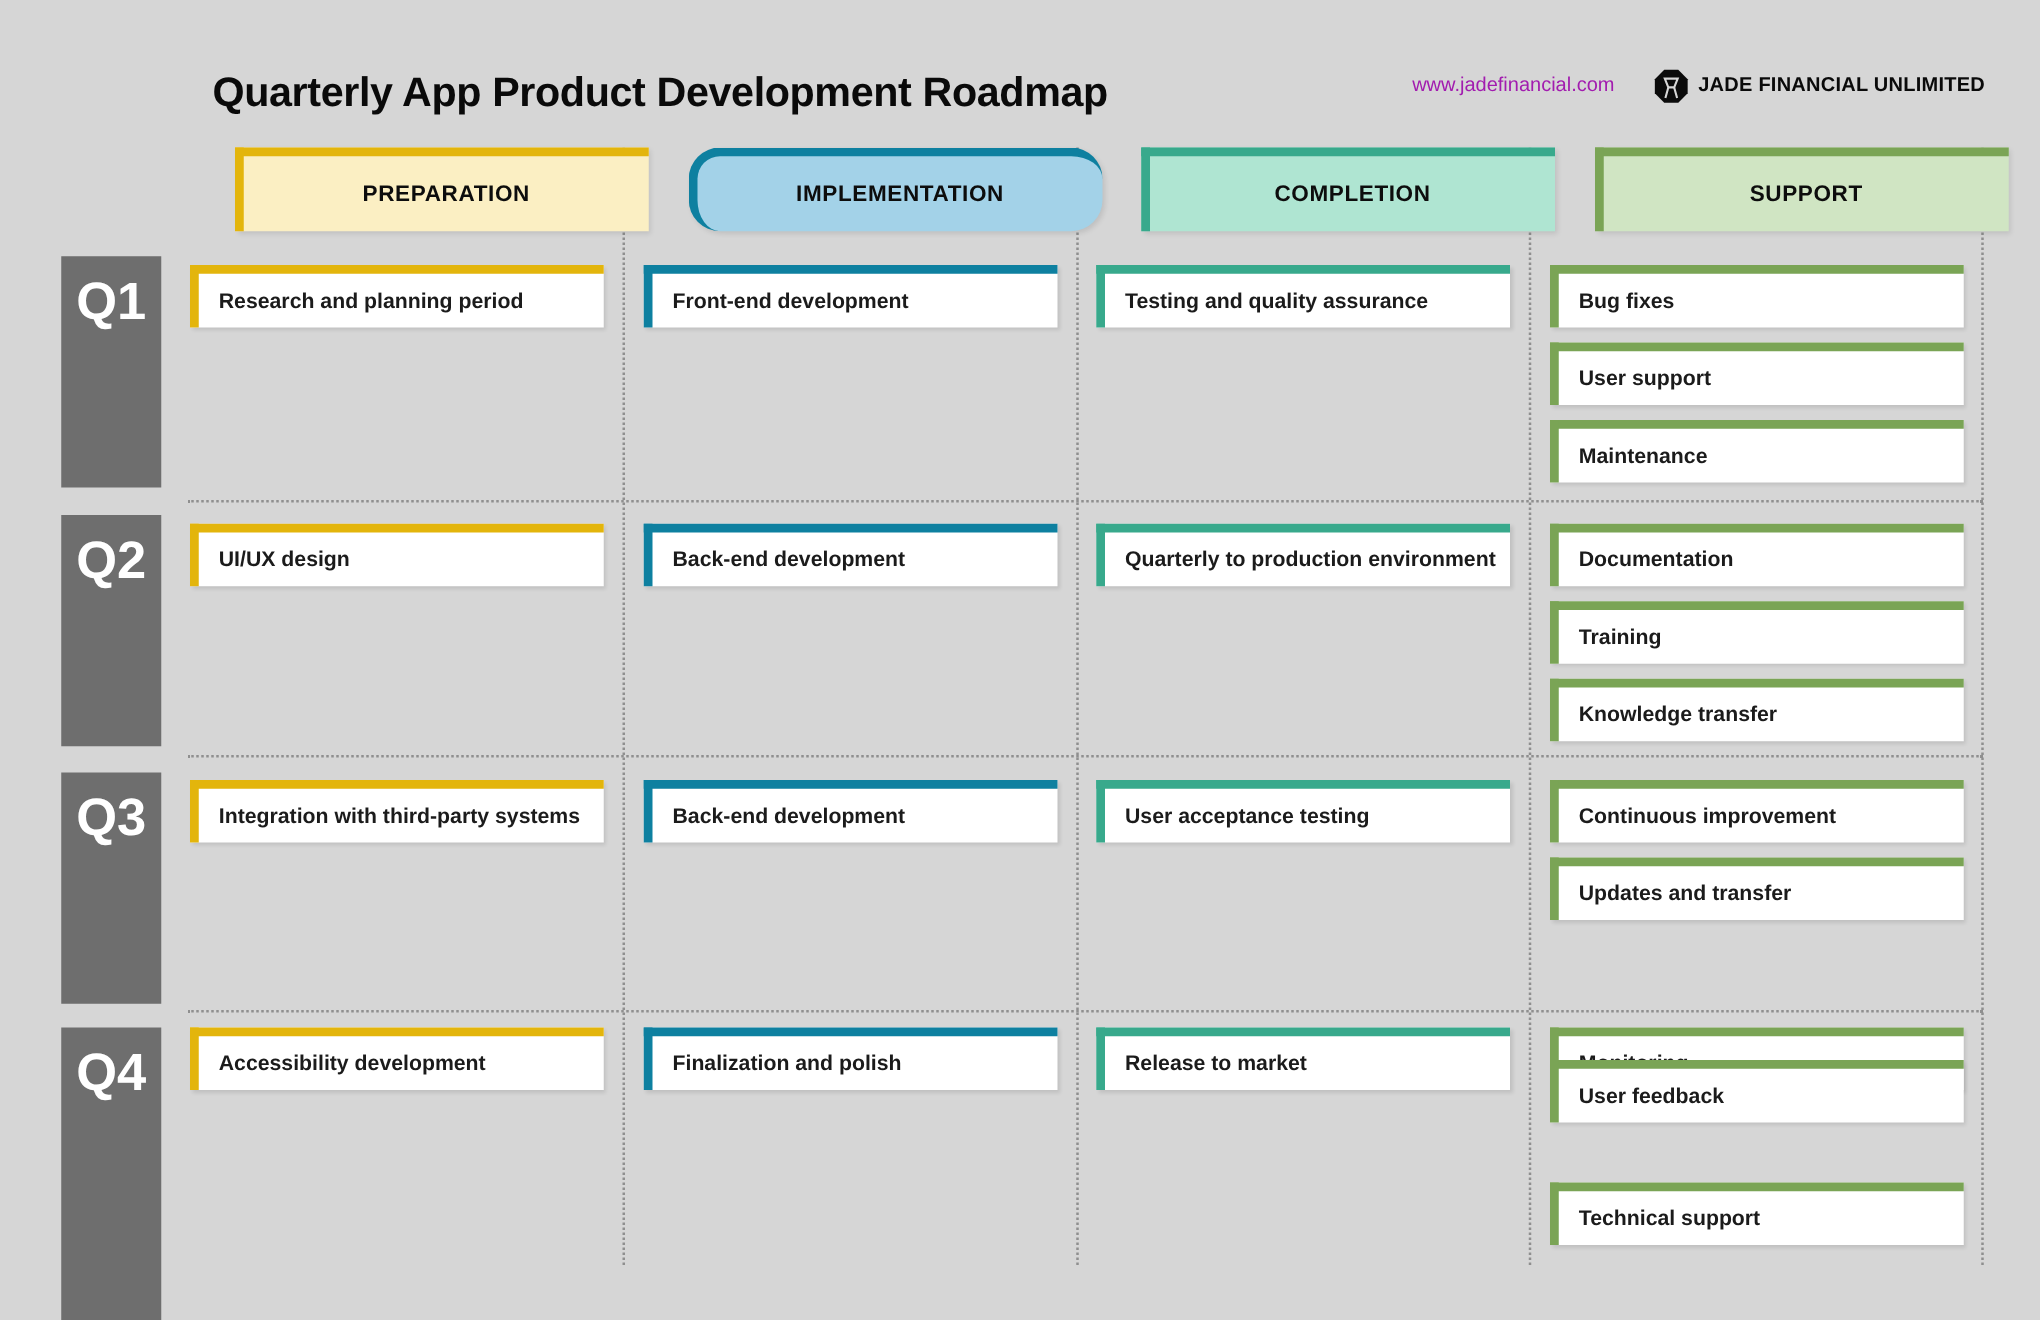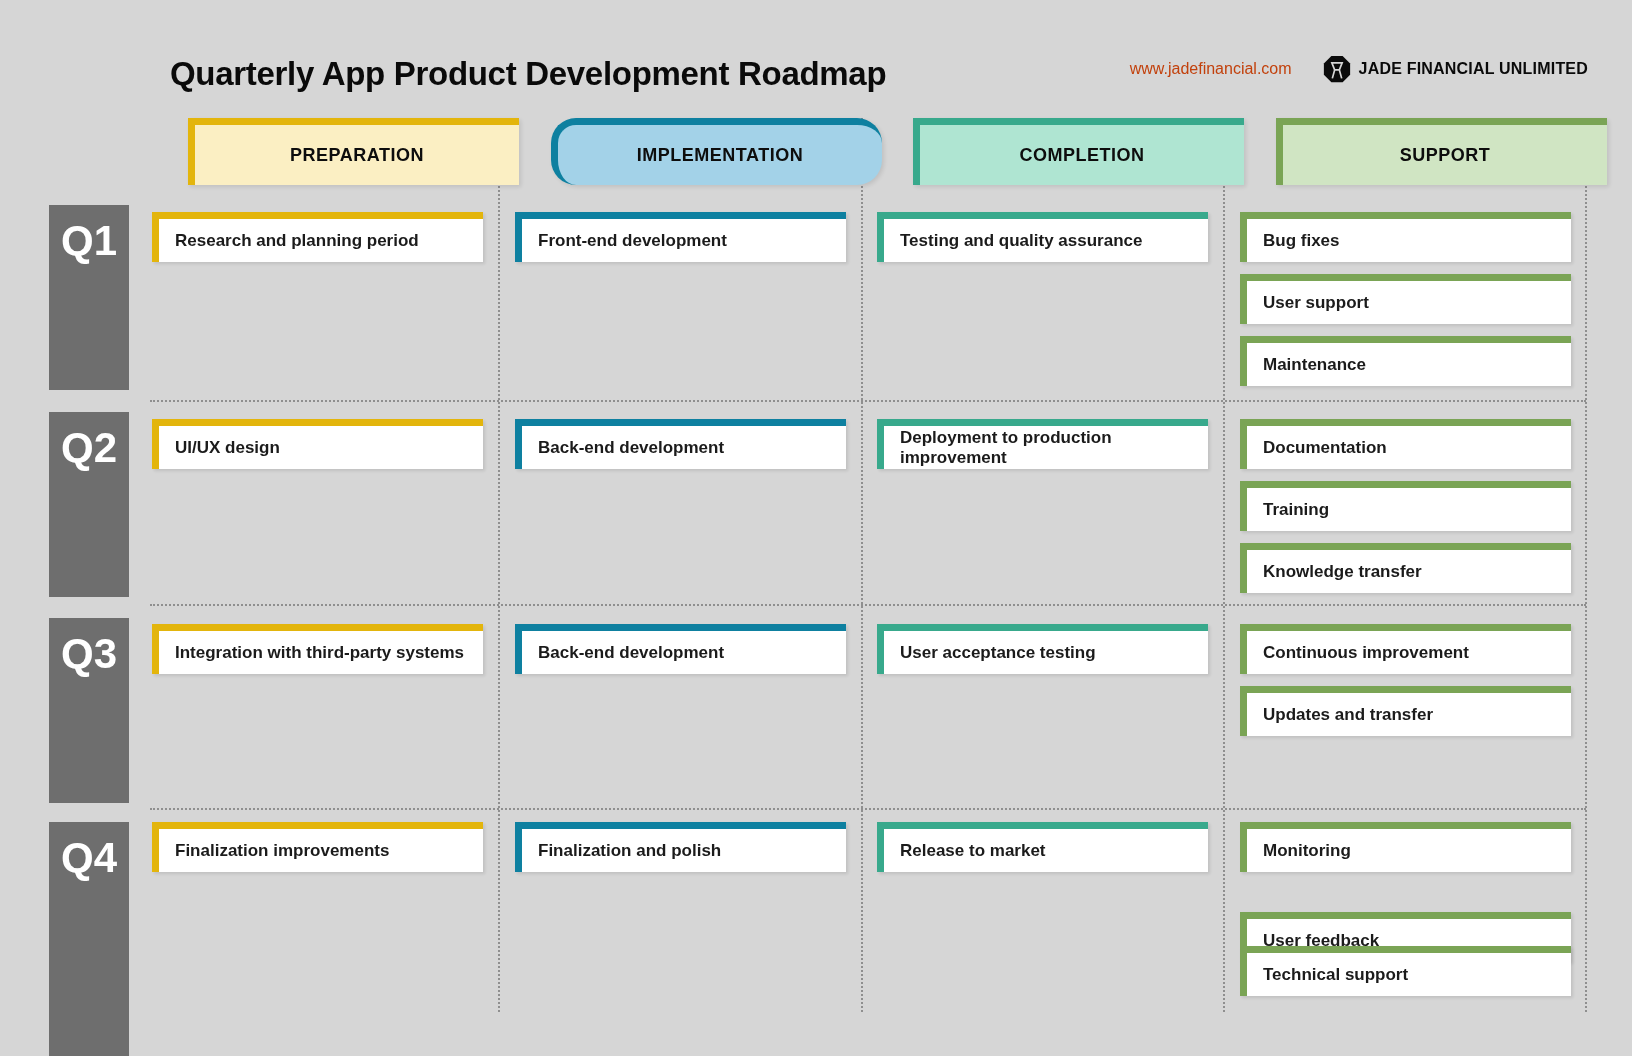--- a/index.html
+++ b/index.html
@@ -13,21 +13,21 @@
   .stage{position:absolute;inset:0;width:1632px;height:1056px;}
 
   .title{
     position:absolute;left:170px;top:55px;
     font-size:33px;font-weight:800;letter-spacing:-0.3px;color:#0a0a0a;
   }
   .topbar{
     position:absolute;top:52px;right:44px;height:34px;
     display:flex;align-items:center;gap:30px;
   }
-  .website{font-size:16px;color:#c2410c;}
+  .website{font-size:16px;color:#a21caf;}
   .brand{display:flex;align-items:center;gap:7px;}
   .brand-name{font-size:16px;font-weight:800;letter-spacing:0.2px;color:#0a0a0a;}
 
   .col-header{
     position:absolute;top:118px;width:331px;height:67px;box-sizing:border-box;
     display:flex;align-items:center;justify-content:center;
     font-size:18px;font-weight:700;letter-spacing:0.5px;color:#0d0d0d;
     box-shadow:2px 2px 4px rgba(0,0,0,0.10);
     margin-left:36px;
   }
@@ -124,21 +124,21 @@
       <span>Maintenance</span>
     </div>
 
   <div class="card c-prep" style="left:152px;top:419px">
       <span>UI/UX design</span>
     </div>
   <div class="card c-impl" style="left:515px;top:419px">
       <span>Back-end development</span>
     </div>
   <div class="card c-comp" style="left:877px;top:419px">
-      <span>Deployment to production improvement</span>
+      <span>Quarterly to production environment</span>
     </div>
   <div class="card c-supp" style="left:1240px;top:419px">
       <span>Documentation</span>
     </div>
   <div class="card c-supp" style="left:1240px;top:481px">
       <span>Training</span>
     </div>
   <div class="card c-supp" style="left:1240px;top:543px">
       <span>Knowledge transfer</span>
     </div>
@@ -153,31 +153,31 @@
       <span>User acceptance testing</span>
     </div>
   <div class="card c-supp" style="left:1240px;top:624px">
       <span>Continuous improvement</span>
     </div>
   <div class="card c-supp" style="left:1240px;top:686px">
       <span>Updates and transfer</span>
     </div>
 
   <div class="card c-prep" style="left:152px;top:822px">
-      <span>Finalization improvements</span>
+      <span>Accessibility development</span>
     </div>
   <div class="card c-impl" style="left:515px;top:822px">
       <span>Finalization and polish</span>
     </div>
   <div class="card c-comp" style="left:877px;top:822px">
       <span>Release to market</span>
     </div>
   <div class="card c-supp" style="left:1240px;top:822px">
       <span>Monitoring</span>
     </div>
-  <div class="card c-supp" style="left:1240px;top:912px">
+  <div class="card c-supp" style="left:1240px;top:848px">
       <span>User feedback</span>
     </div>
   <div class="card c-supp" style="left:1240px;top:946px">
       <span>Technical support</span>
     </div>
 
 </div>
 
 </body></html>

